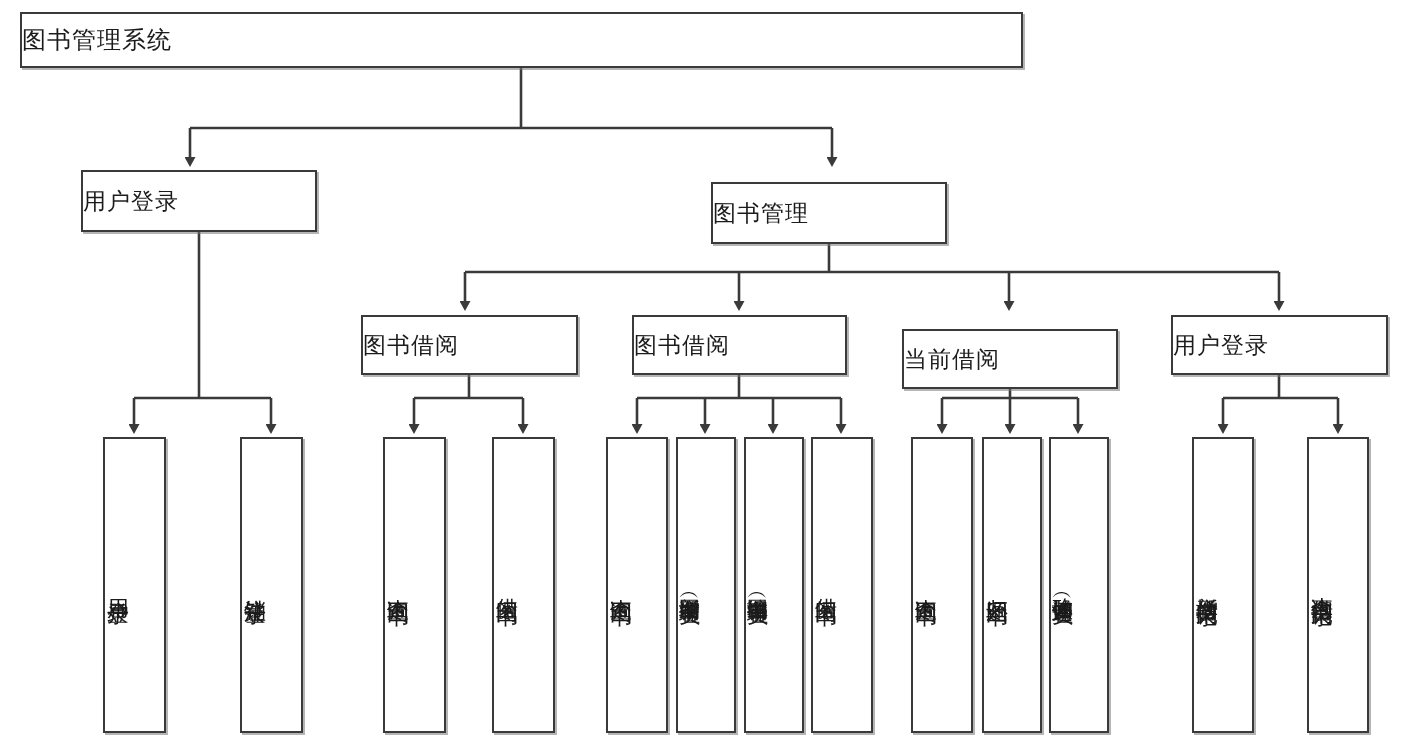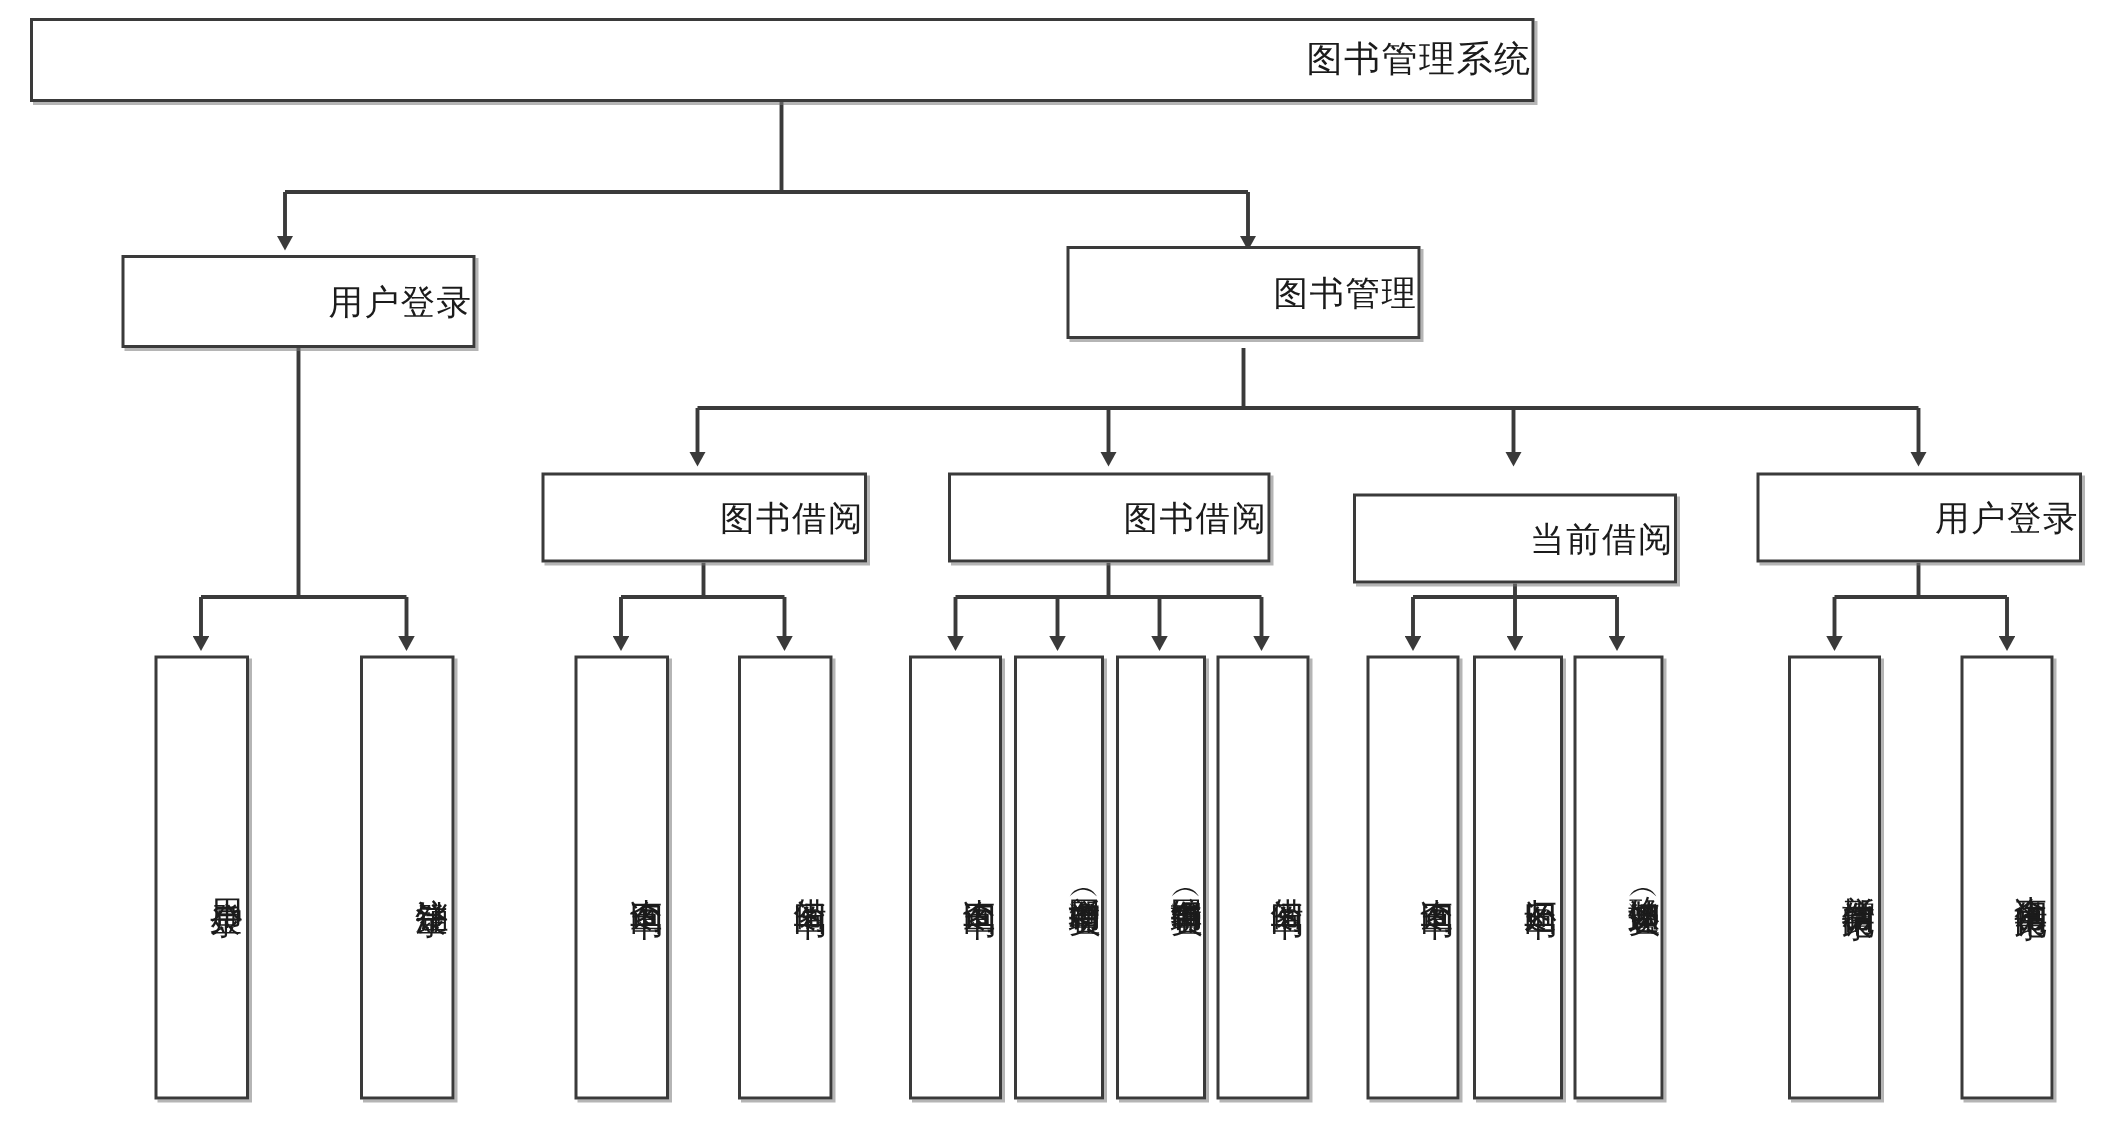--- a/index.html
+++ b/index.html
@@ -3,21 +3,21 @@
 <meta charset="utf-8">
 <style>
   html,body{margin:0;padding:0;background:#ffffff;}
   body{width:1405px;height:747px;overflow:hidden;
        font-family:"Liberation Sans","DejaVu Sans",sans-serif;}
   #canvas{position:relative;width:1405px;height:747px;background:#fff;}
   svg#wires{position:absolute;left:0;top:0;width:1405px;height:747px;}
 
   .node{position:absolute;box-sizing:border-box;background:#ffffff;
         border:2.5px solid #3a3a3a;display:flex;align-items:center;
-        justify-content:flex-end;color:#1b1b1b;}
+        justify-content:flex-start;color:#1b1b1b;}
   .node.shadow{box-shadow:2px 2px 0 0 rgba(120,120,120,.55);}
   .node .lbl{display:block;text-align:center;white-space:nowrap;}
 
   
   .node.h .lbl{font-size:23px;letter-spacing:1px;line-height:1;}
   .node.root .lbl{font-size:24px;letter-spacing:1px;}
 
   
   .node.v{padding:8px 0;}
   .node.v .lbl{writing-mode:vertical-rl;text-orientation:upright;
@@ -83,21 +83,21 @@
     </g>
   </svg>
 
   <div class="node h root shadow" style="left:20px;top:12px;width:1003px;height:56px;">
     <span class="lbl">图书管理系统</span>
   </div>
 
   <div class="node h shadow" style="left:81px;top:170px;width:236px;height:62px;">
     <span class="lbl">用户登录</span>
   </div>
-  <div class="node h shadow" style="left:711px;top:164px;width:236px;height:62px;">
+  <div class="node h shadow" style="left:711px;top:182px;width:236px;height:62px;">
     <span class="lbl">图书管理</span>
   </div>
 
   <div class="node h shadow" style="left:361px;top:315px;width:217px;height:60px;">
     <span class="lbl">图书借阅</span>
   </div>
   <div class="node h shadow" style="left:632px;top:315px;width:215px;height:60px;">
     <span class="lbl">图书借阅</span>
   </div>
   <div class="node h shadow" style="left:902px;top:329px;width:216px;height:60px;">

